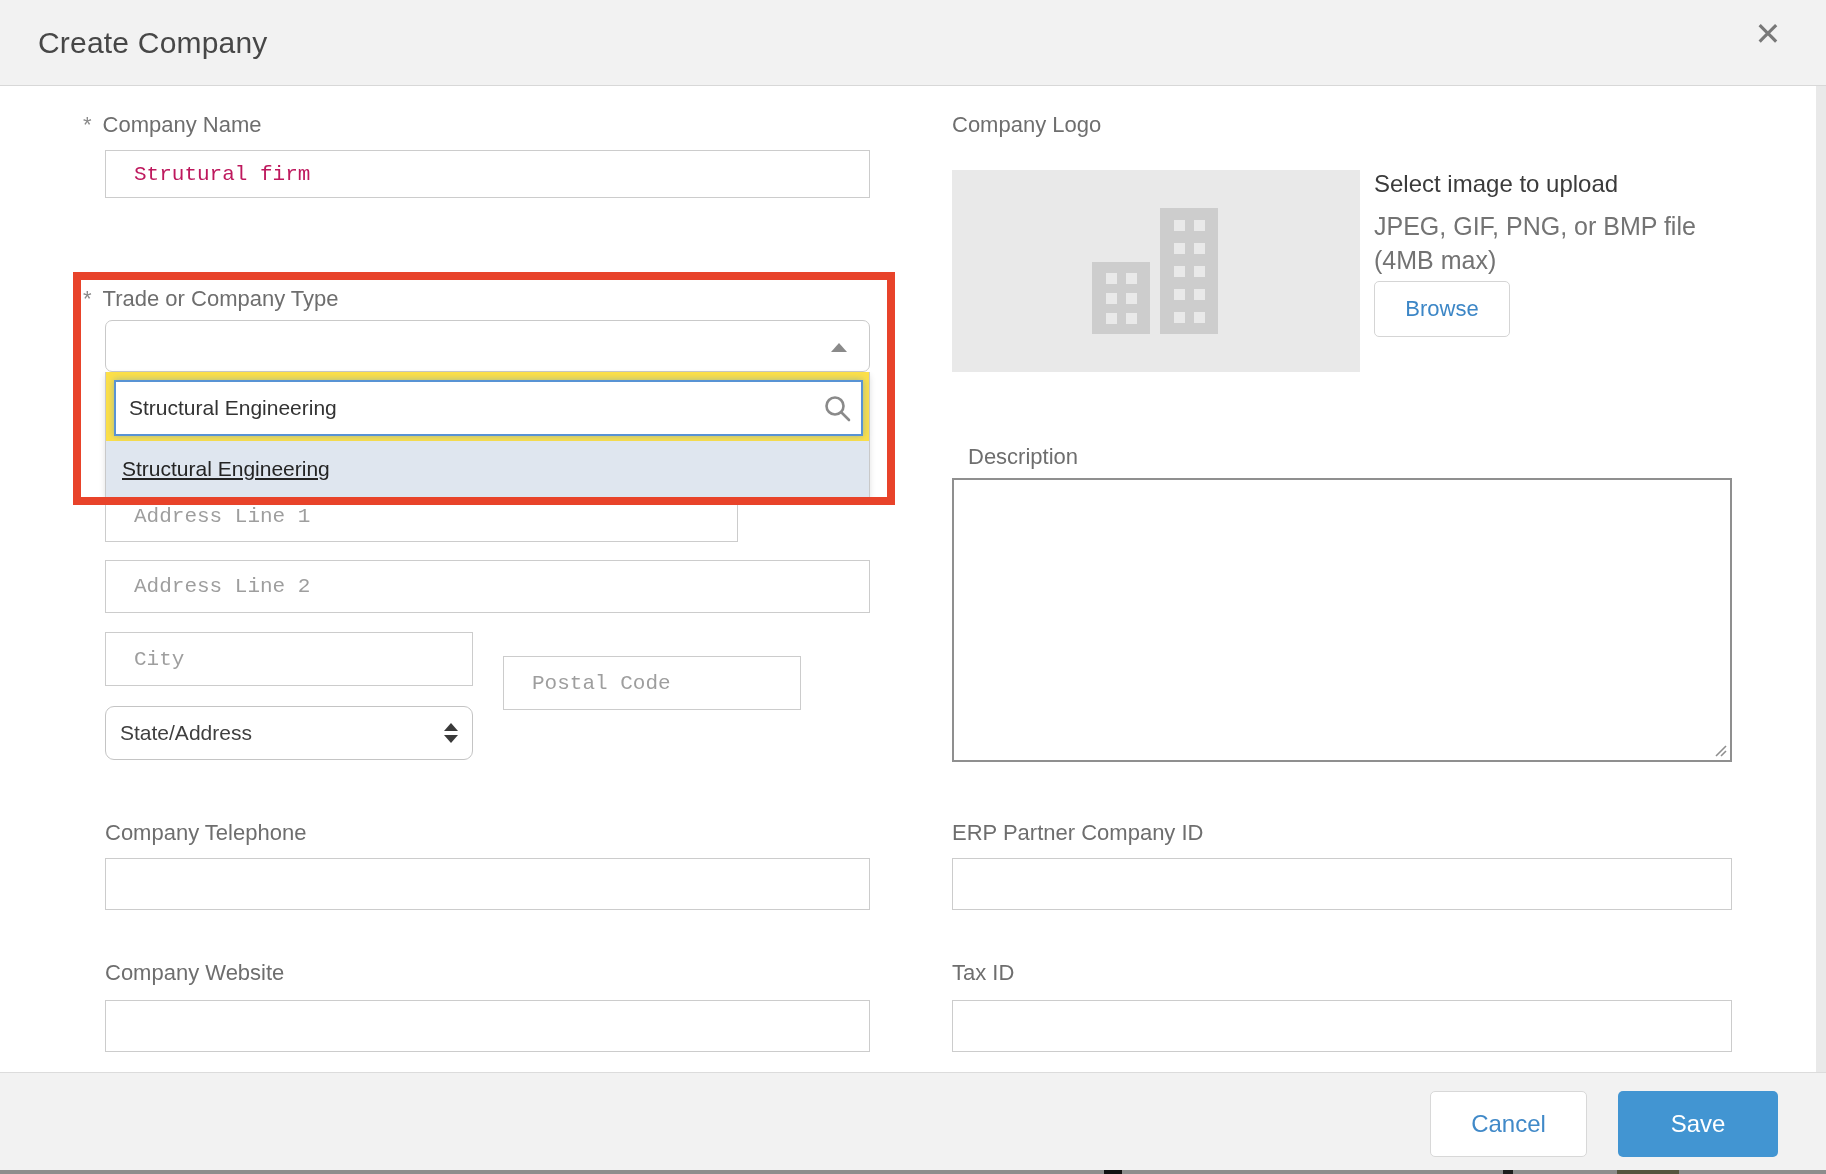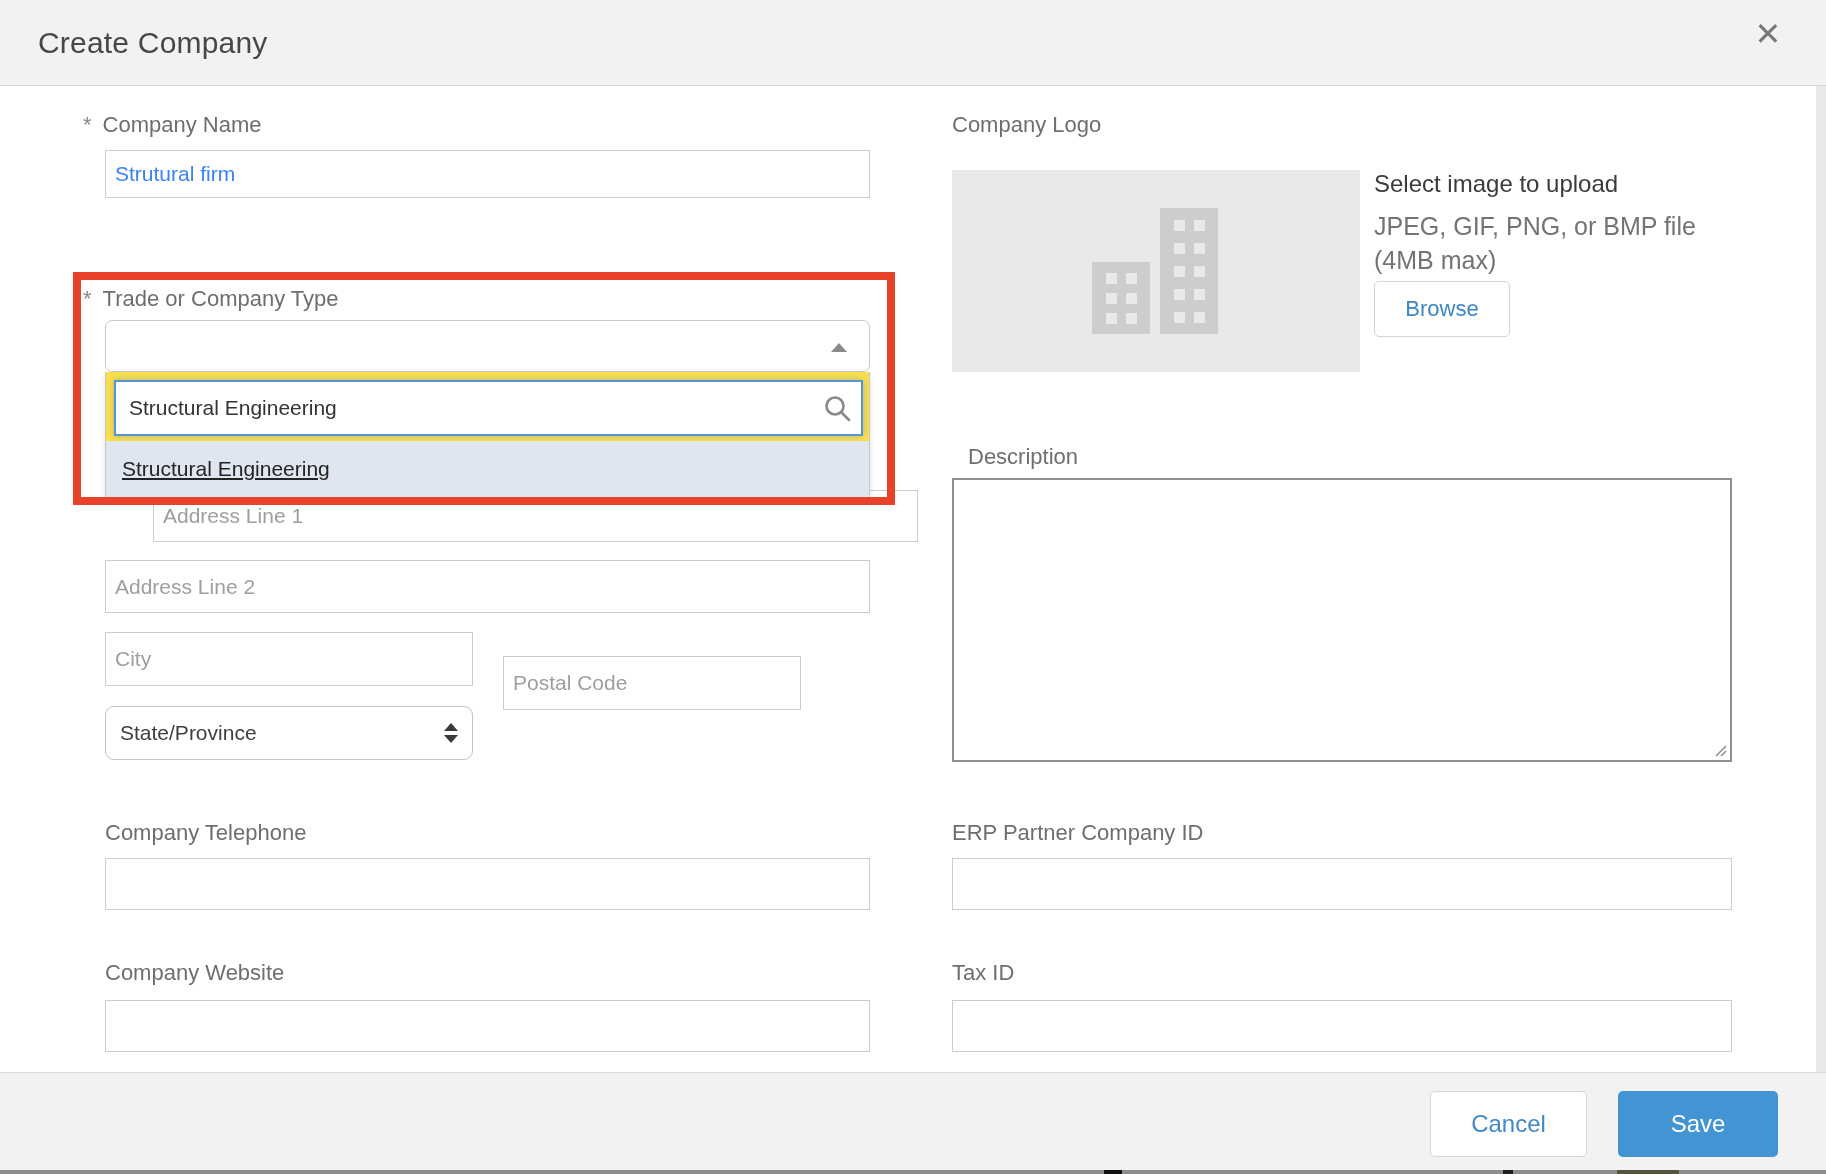--- a/index.html
+++ b/index.html
@@ -21,21 +21,21 @@
   
   .modal-header{left:0;top:0;width:1826px;height:86px;background:#f2f2f2;border-bottom:1px solid #d8d8d8;}
   .modal-title{left:38px;top:0;height:110px;line-height:86px;font-size:30px;color:#474747;font-weight:500;letter-spacing:.2px;}
   .close-btn{left:1744px;top:8px;width:48px;height:52px;display:flex;align-items:center;justify-content:center;cursor:pointer;background:none;border:none;}
   .close-glyph{font-size:32px;color:#787878;line-height:1;}
   
   .edge-strip{left:1816px;top:86px;width:10px;height:986px;background:#e9e9e9;}
   
   .field-label{font-size:22px;color:var(--label-gray);display:flex;align-items:flex-start;gap:11px;}
   .req{color:#8a8a8a;font-size:22px;line-height:1.2;}
-  .tb{border:1px solid var(--border-gray);background:#fff;font-family:Liberation Sans, sans-serif;font-size:21px;color:#3b82f6;padding:0 9px;outline:none;}
+  .tb{border:1px solid var(--border-gray);background:#fff;font-family:Liberation Mono, monospace;font-size:21px;color:#be185d;padding:0 28px;outline:none;}
   .tb::placeholder{color:#9e9e9e;opacity:1;}
   
   .fselect{border:1px solid #c4c4c4;border-radius:9px;background:#ffffff;display:flex;align-items:center;font-size:21px;color:#3f3f3f;padding:0 14px;cursor:pointer;}
   .fselect .arrows{margin-left:auto;display:flex;flex-direction:column;gap:4px;align-items:center;}
   .tri-up{width:0;height:0;border-left:7px solid transparent;border-right:7px solid transparent;border-bottom:8px solid #3a3a3a;}
   .tri-down{width:0;height:0;border-left:7px solid transparent;border-right:7px solid transparent;border-top:8px solid #3a3a3a;}
   
   .red-annotation{left:73px;top:272px;width:822px;height:233px;border:8px solid var(--accent-red);z-index:30;pointer-events:none;}
   .trade-select{left:105px;top:320px;width:765px;height:52px;border:1px solid #c9c9c9;border-radius:7px;background:#fff;z-index:15;cursor:pointer;}
   .caret-up{position:absolute;right:22px;top:22px;width:0;height:0;border-left:8px solid transparent;border-right:8px solid transparent;border-bottom:9px solid #8a8a8a;}
@@ -94,27 +94,27 @@
       <svg width="28" height="28" viewBox="0 0 28 28">
         <circle cx="12" cy="12" r="8.5" fill="none" stroke="#8a8a8a" stroke-width="2.6"></circle>
         <line x1="18.5" y1="18.5" x2="26" y2="26" stroke="#8a8a8a" stroke-width="2.6" stroke-linecap="round"></line>
       </svg>
     </span>
     <div class="dd-option">Structural Engineering</div>
   </div>
 
   <div class="abs red-annotation"></div>
 
-  <input class="abs tb" style="left: 105px; top: 490px; width: 765px; height: 52px; z-index: 1; margin-left: 48px;" placeholder="Address Line 1">
+  <input class="abs tb" style="left: 105px; top: 490px; width: 633px; height: 52px; z-index: 1;" placeholder="Address Line 1">
   <input class="abs tb" style="left: 105px; top: 560px; width: 765px; height: 53px;" placeholder="Address Line 2">
   <input class="abs tb" style="left: 105px; top: 632px; width: 368px; height: 54px;" placeholder="City">
   <input class="abs tb" style="left: 503px; top: 656px; width: 298px; height: 54px;" placeholder="Postal Code">
 
   <div class="abs fselect" style="left:105px;top:706px;width:368px;height:54px;">
-    <span>State/Province</span>
+    <span>State/Address</span>
     <span class="arrows">
         <span class="tri-up"></span>
         <span class="tri-down"></span>
       </span>
   </div>
 
   <div class="abs field-label" style="left:105px;top:820px;">
     <span>Company Telephone</span>
   </div>
   <input class="abs tb" style="left: 105px; top: 858px; width: 765px; height: 52px;" value="">

